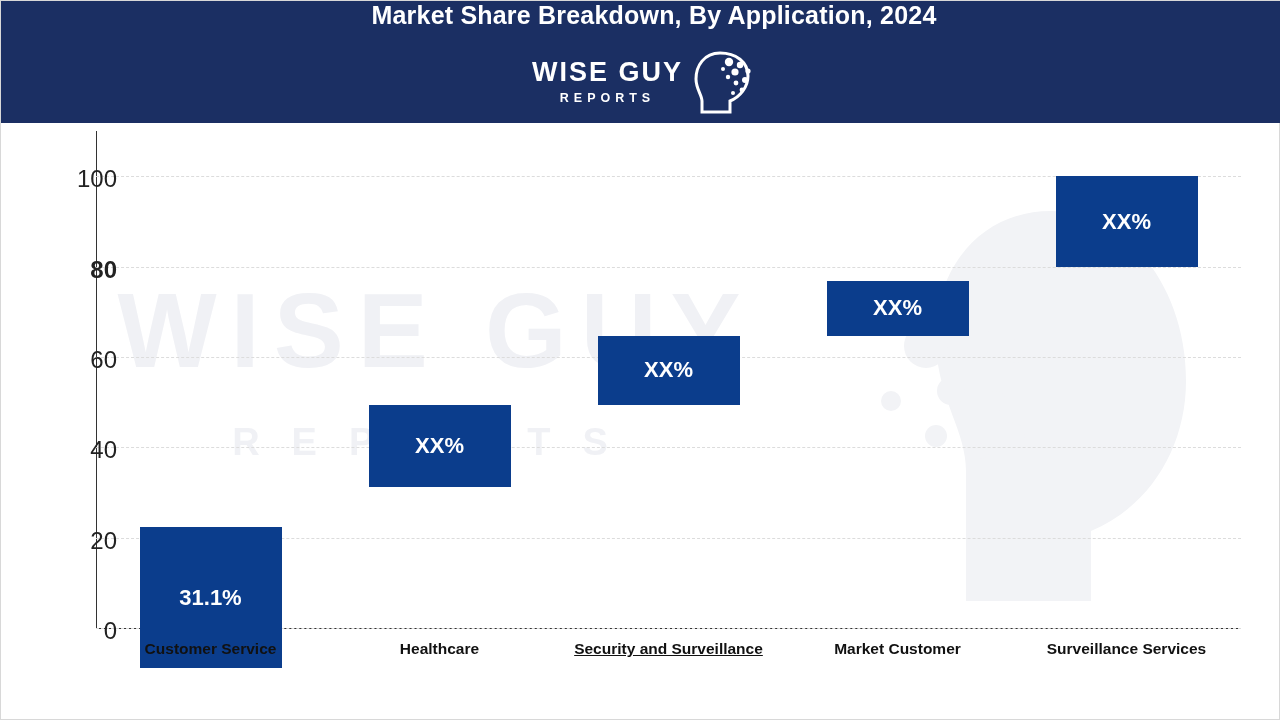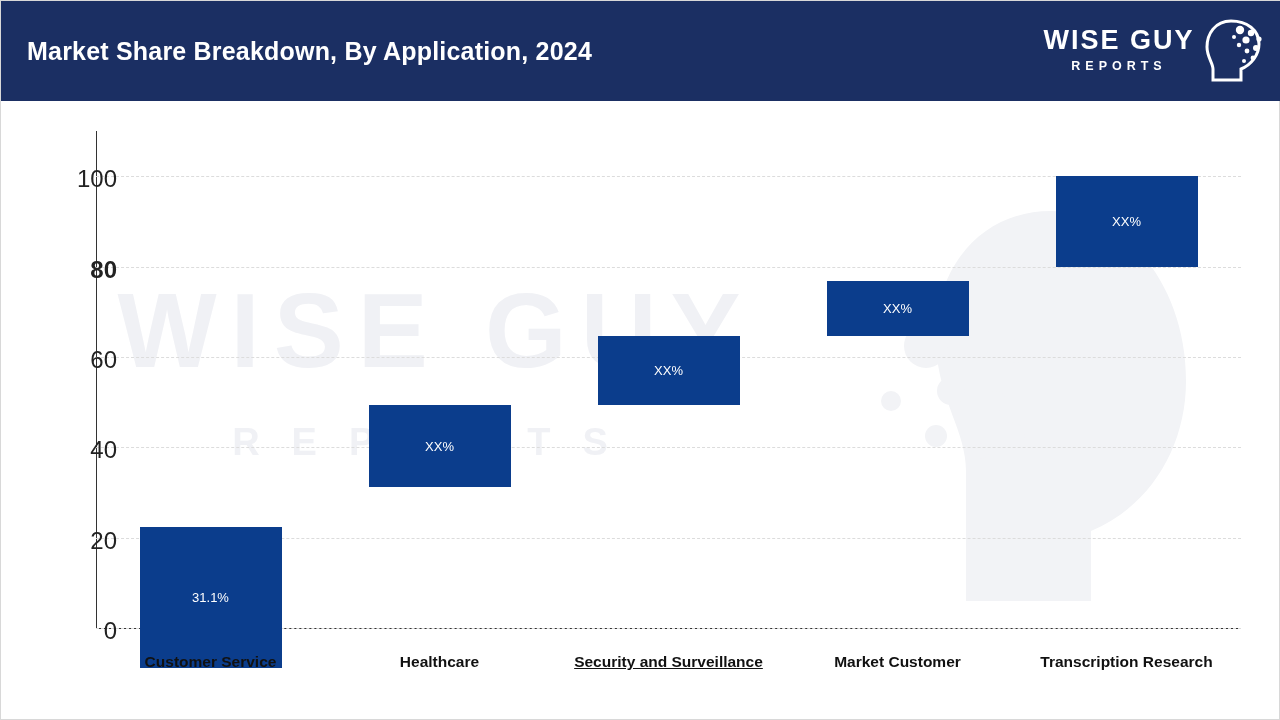--- a/index.html
+++ b/index.html
@@ -20,25 +20,26 @@
     box-sizing: border-box;
     border: 1px solid #d8d8d8;
     background: #ffffff;
   }
   
   .header {
     position: absolute;
     left: 0;
     top: 0;
     width: 1280px;
-    height: 100px;
+    height: 122px;
     background: #1b2f63;
     display: flex;
     align-items: center;
     justify-content: space-between;
+    flex-direction: column;
   }
   .header-title {
     color: #ffffff;
     font-size: 25px;
     font-weight: bold;
     margin-left: 26px;
     letter-spacing: 0.2px;
     white-space: nowrap;
   }
   .logo {
@@ -163,33 +164,32 @@
   }
   .bar {
     position: absolute;
     background: #0b3d8c;
     display: flex;
     align-items: center;
     justify-content: center;
   }
   .bar-label {
     color: #ffffff;
-    font-size: 13px;
-    font-weight: normal;
+    font-size: 22px;
+    font-weight: bold;
     white-space: nowrap;
     text-align: center;
   }
   .cat-label {
     position: absolute;
     text-align: center;
     color: #111111;
     font-size: 15.5px;
     font-weight: bold;
     line-height: 1.25;
-    margin-top: 13px;
   }
 </style>
 </head>
 <body>
 
 <div class="page">
 
   <div class="header">
     <div class="header-title">Market Share Breakdown, By Application, 2024</div>
     <div class="logo">
@@ -268,16 +268,16 @@
             <span class="bar-label">XX%</span>
           </div>
         </div>
     </div>
 
     <div id="catlabels">
         <div class="cat-label" style="left: 95px; width: 229px; top: 538px;">Customer Service</div>
         <div class="cat-label" style="left: 324px; width: 229px; top: 538px;">Healthcare</div>
         <div class="cat-label" style="left: 553px; width: 229px; top: 538px; text-decoration: underline;">Security and Surveillance</div>
         <div class="cat-label" style="left: 782px; width: 229px; top: 538px;">Market Customer</div>
-        <div class="cat-label" style="left: 1011px; width: 229px; top: 538px;">Transcription Research</div>
+        <div class="cat-label" style="left: 1011px; width: 229px; top: 538px;">Surveillance Services</div>
       </div>
   </div>
 </div>
 
 </body></html>

